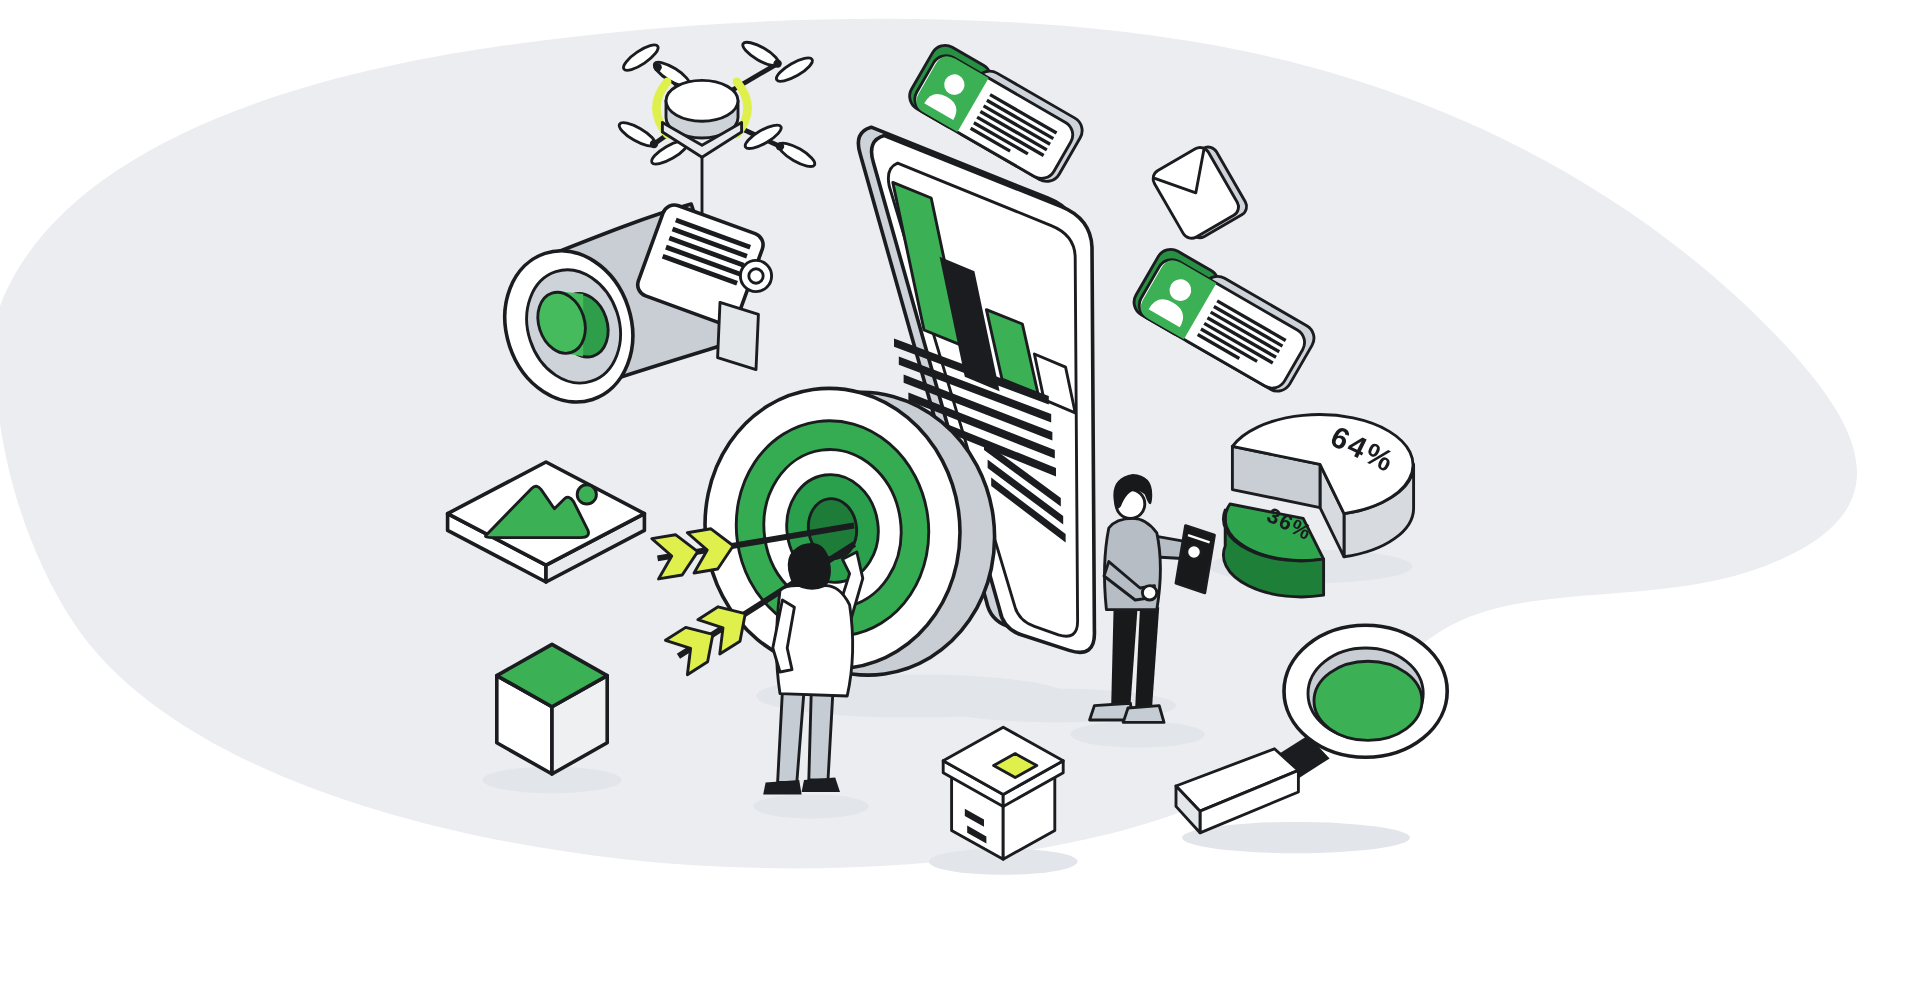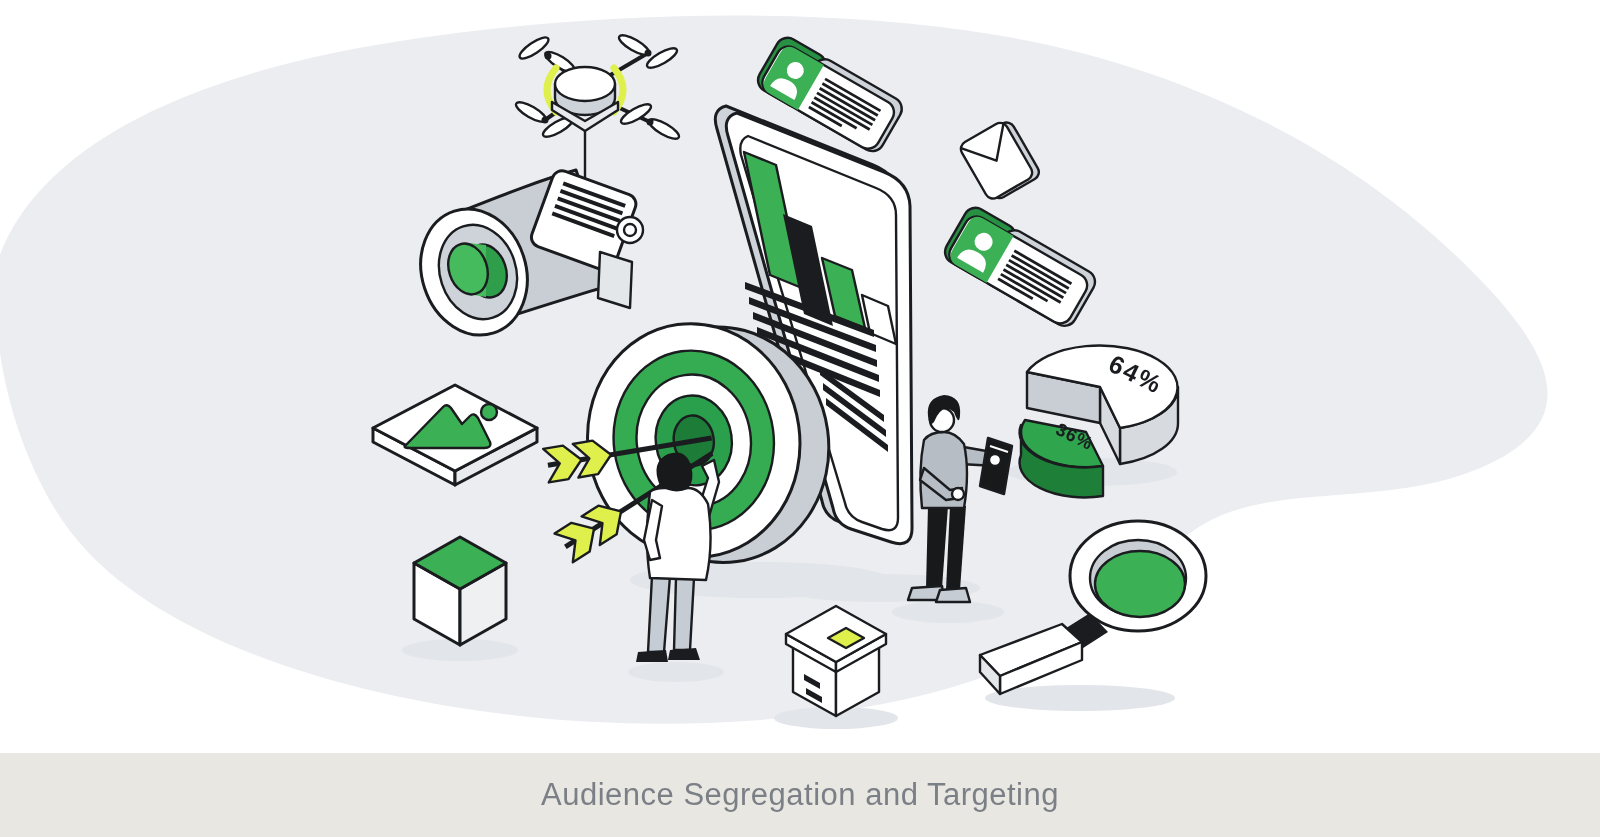--- a/index.html
+++ b/index.html
@@ -243,16 +243,13 @@
       <polygon class="s" fill="#b7bdc5" points="924,468 950,490 962,488 960,498 946,500 920,480"></polygon>
       <polygon class="s" fill="#17191b" points="988,438 1012,446 1004,494 980,486"></polygon>
       <line x1="990" y1="446" x2="1008" y2="452" stroke="#ffffff" stroke-width="2"></line>
       <circle class="s" cx="995" cy="460" r="6" fill="#ffffff"></circle>
       <circle class="s" cx="958" cy="494" r="6" fill="#ffffff"></circle>
       <circle class="s" cx="942" cy="420" r="12" fill="#ffffff"></circle>
       <path class="ns" fill="#17191b" d="M928,416 Q926,398 944,395 Q962,396 960,416 Q959,426 954,412 Q942,402 934,422 Q929,428 928,416 Z"></path>
     </g>
   </svg>
 
-  <div class="caption-band">
-    <div class="caption-text">Audience Segregation and Targeting</div>
-  </div>
 </div>
 
 </body></html>

